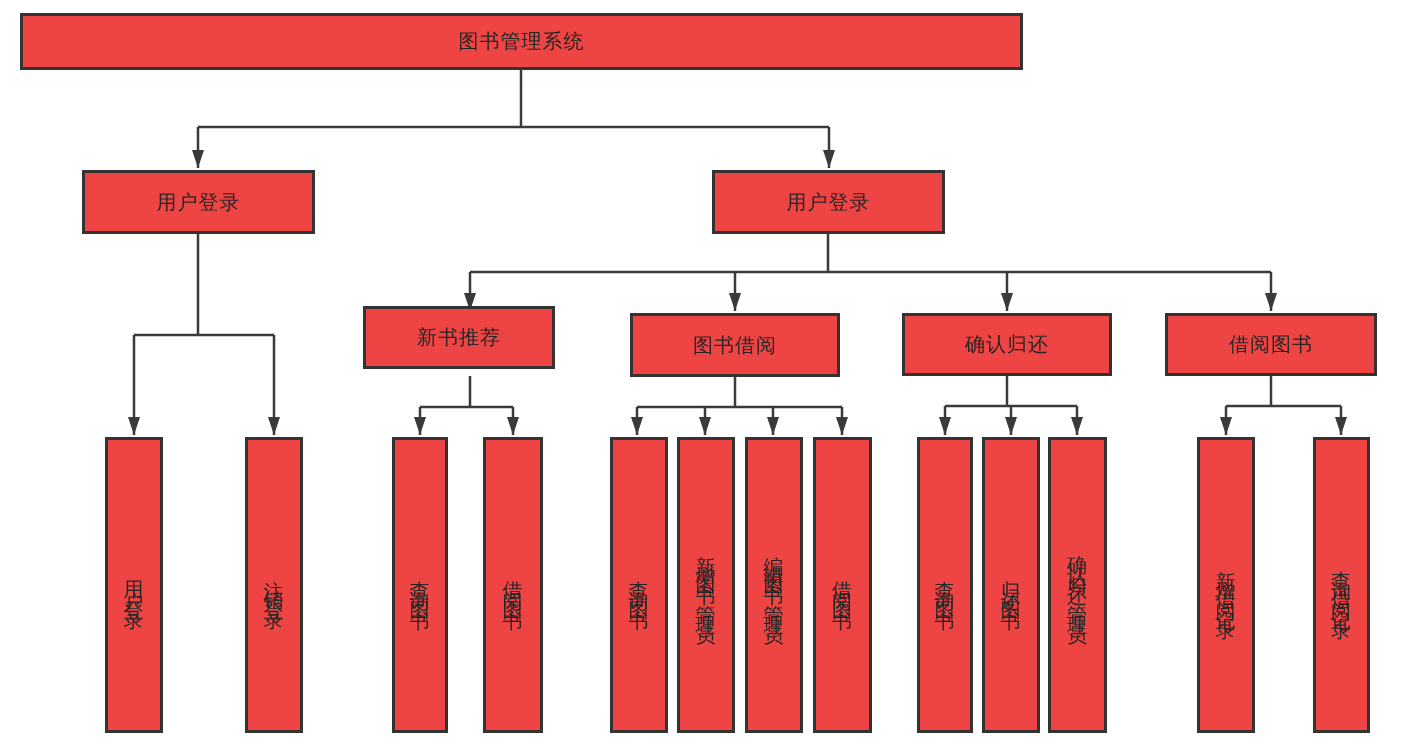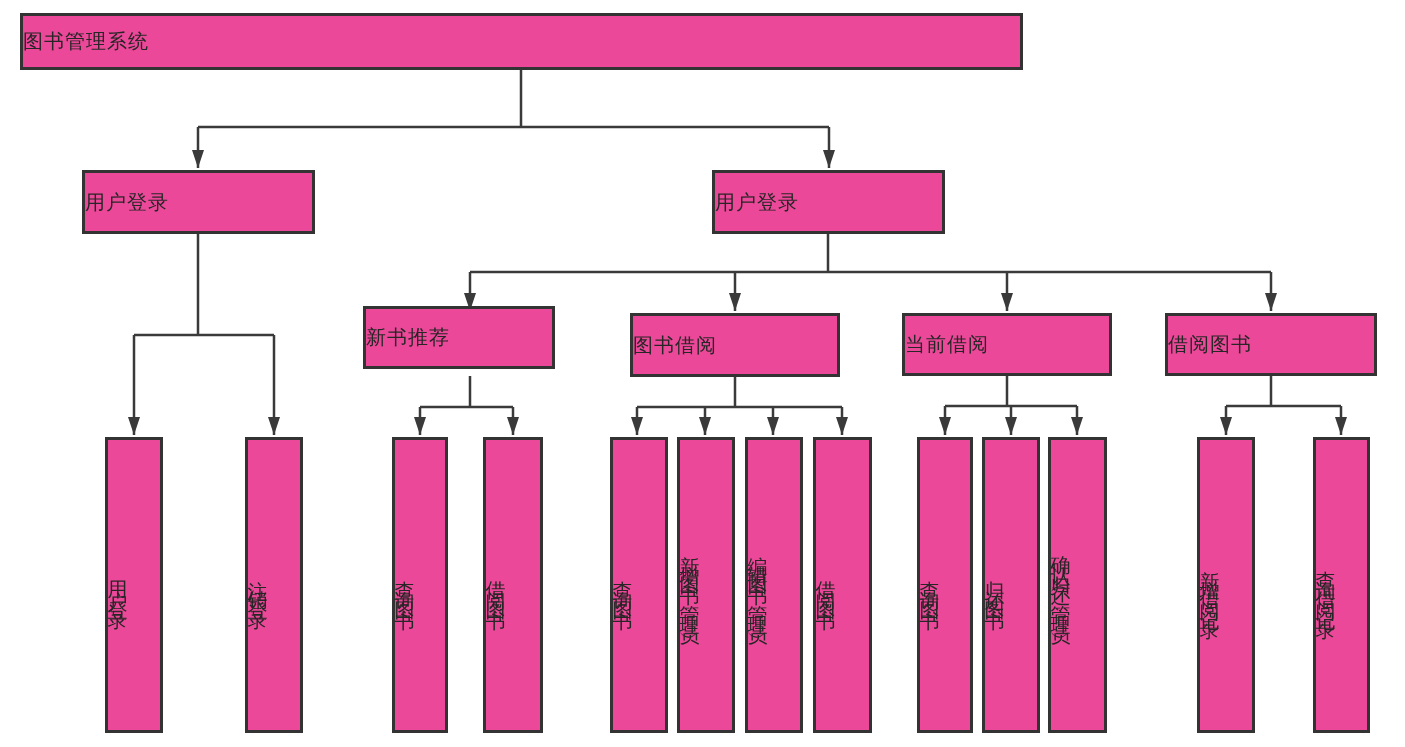--- a/index.html
+++ b/index.html
@@ -24,23 +24,24 @@
   .connector{
     fill:none;
     stroke:var(--line);
     stroke-width:2.5;
   }
   .arrowhead{fill:var(--line);stroke:none;}
   .node{
     position:absolute;
     box-sizing:border-box;
     border:3px solid var(--box-border);
-    background:#ec4899;
+    background:#ef4444;
     display:flex;
     align-items:center;
+    justify-content:center;
     font-size:20px;
     color:var(--text);
   }
   .node.h span{letter-spacing:1px;white-space:nowrap;}
   .node.v span{
     writing-mode:vertical-rl;
     text-orientation:mixed;
     letter-spacing:10px;
     font-size:20px;
     line-height:1;
@@ -114,21 +115,21 @@
     <span>用户登录</span>
   </div>
 
   <div class="node h" style="left:363px;top:306px;width:192px;height:63px">
     <span>新书推荐</span>
   </div>
   <div class="node h" style="left:630px;top:313px;width:210px;height:64px">
     <span>图书借阅</span>
   </div>
   <div class="node h" style="left:902px;top:313px;width:210px;height:63px">
-    <span>当前借阅</span>
+    <span>确认归还</span>
   </div>
   <div class="node h" style="left:1165px;top:313px;width:212px;height:63px">
     <span>借阅图书</span>
   </div>
 
   <div class="node v" style="left:105px;top:437px;width:58px;height:296px">
     <span>用户登录</span>
   </div>
   <div class="node v" style="left:245px;top:437px;width:58px;height:296px">
     <span>注销登录</span>

